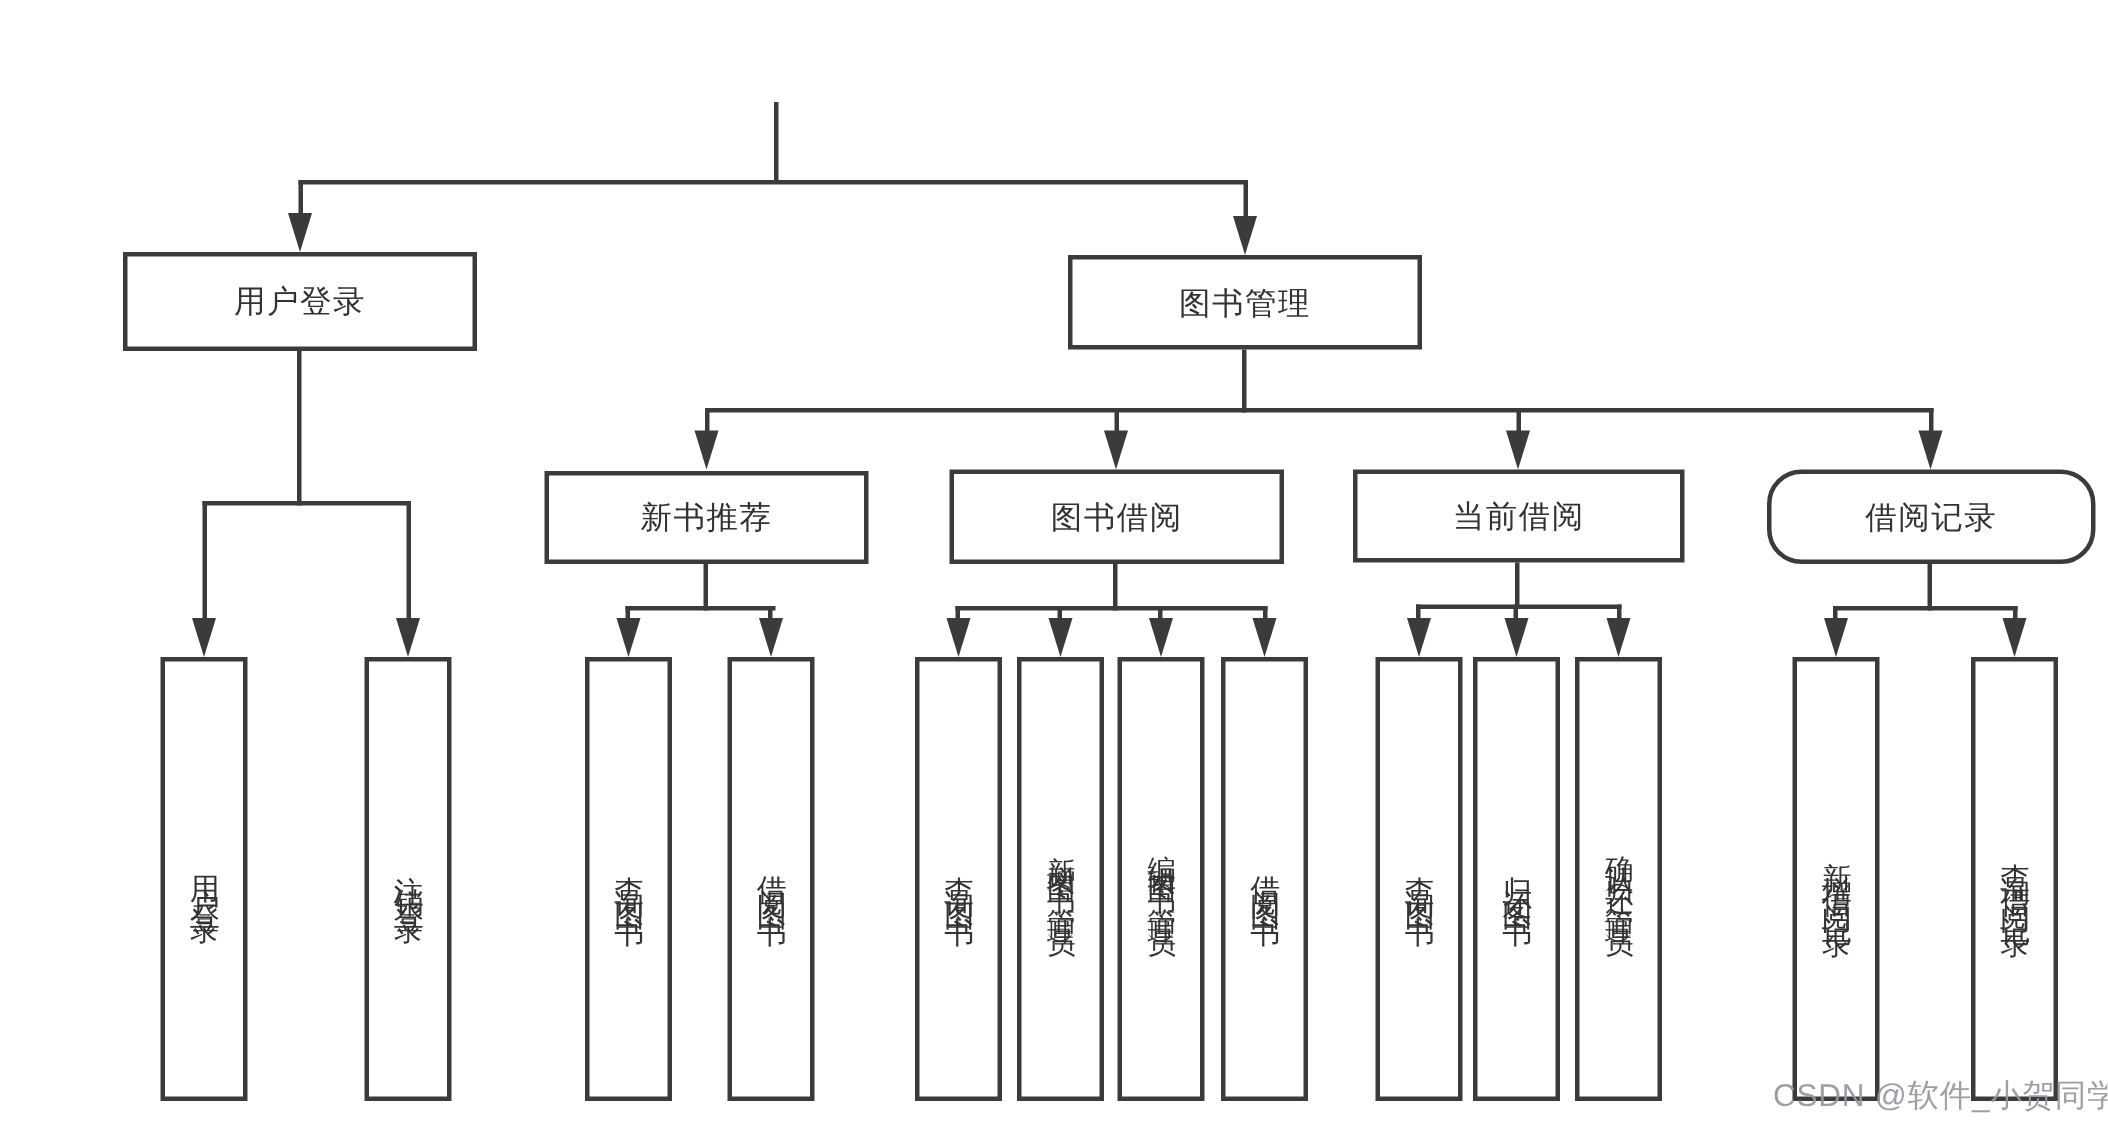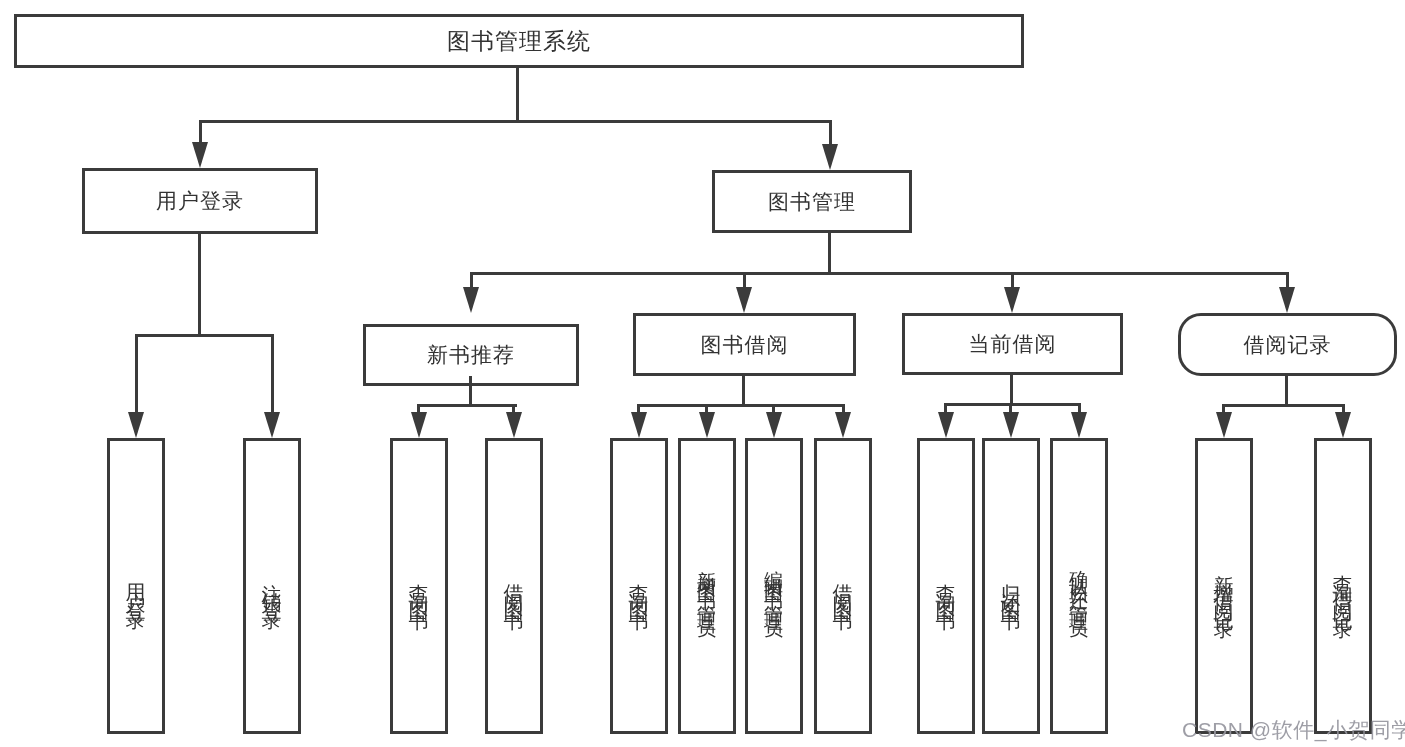--- a/index.html
+++ b/index.html
@@ -69,35 +69,32 @@
     letter-spacing: 0.5px;
     white-space: nowrap;
     z-index: 5;
   }
 </style>
 </head>
 <body>
 
 <div class="stage">
 
-  <div class="hbox root-size" style="left:14px; top:14px; width:1010px; height:54px;">
-    <span>图书管理系统</span>
-  </div>
 
   <div class="vline" style="left:516px; top:68px; height:53px;"></div>
   <div class="hline" style="left:199px; top:120px; width:633px;"></div>
   <div class="vline" style="left:199px; top:120px; height:24px;"></div>
   <div class="arrow" style="left:192px; top:142px;"></div>
   <div class="vline" style="left:829px; top:120px; height:26px;"></div>
   <div class="arrow" style="left:822px; top:144px;"></div>
 
   <div class="hbox" style="left:82px; top:168px; width:236px; height:66px;">
     <span>用户登录</span>
   </div>
-  <div class="hbox" style="left:712px; top:170px; width:200px; height:63px;">
+  <div class="hbox" style="left:712px; top:170px; width:236px; height:63px;">
     <span>图书管理</span>
   </div>
 
   <div class="vline" style="left:198px; top:234px; height:103px;"></div>
   <div class="hline" style="left:135px; top:334px; width:139px;"></div>
   <div class="vline" style="left:135px; top:334px; height:78px;"></div>
   <div class="arrow" style="left:128px; top:412px;"></div>
   <div class="vline" style="left:271px; top:334px; height:78px;"></div>
   <div class="arrow" style="left:264px; top:412px;"></div>
 
@@ -105,21 +102,21 @@
   <div class="hline" style="left:470px; top:272px; width:819px;"></div>
   <div class="vline" style="left:470px; top:272px; height:16px;"></div>
   <div class="arrow" style="left:463px; top:287px;"></div>
   <div class="vline" style="left:743px; top:272px; height:16px;"></div>
   <div class="arrow" style="left:736px; top:287px;"></div>
   <div class="vline" style="left:1011px; top:272px; height:16px;"></div>
   <div class="arrow" style="left:1004px; top:287px;"></div>
   <div class="vline" style="left:1286px; top:272px; height:16px;"></div>
   <div class="arrow" style="left:1279px; top:287px;"></div>
 
-  <div class="hbox" style="left:363px; top:324px; width:216px; height:62px;">
+  <div class="hbox" style="left:363px; top:314px; width:216px; height:62px;">
     <span>新书推荐</span>
   </div>
   <div class="hbox" style="left:633px; top:313px; width:223px; height:63px;">
     <span>图书借阅</span>
   </div>
   <div class="hbox" style="left:902px; top:313px; width:221px; height:62px;justify-content:center;">
     <span>当前借阅</span>
   </div>
   <div class="hbox" style="left:1178px; top:313px; width:219px; height:63px;border-radius:23px;">
     <span>借阅记录</span>

